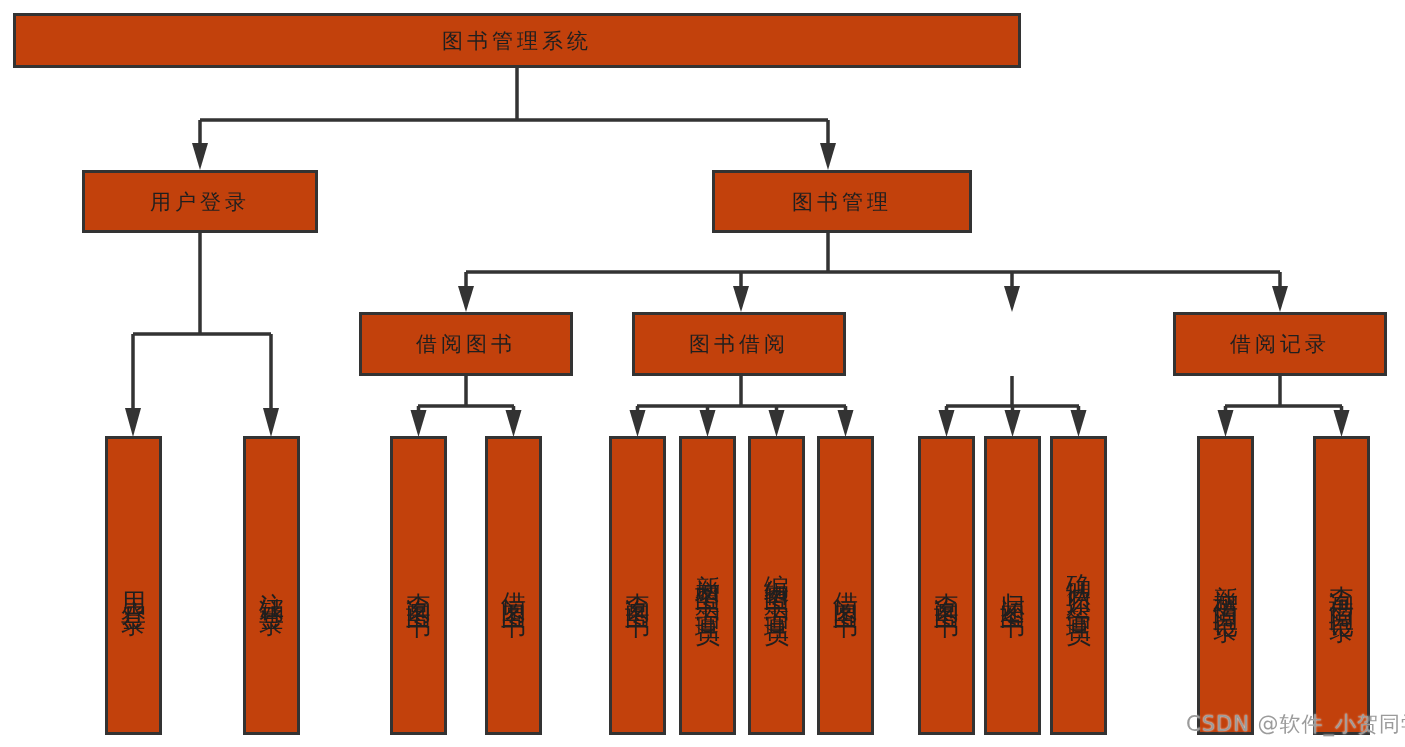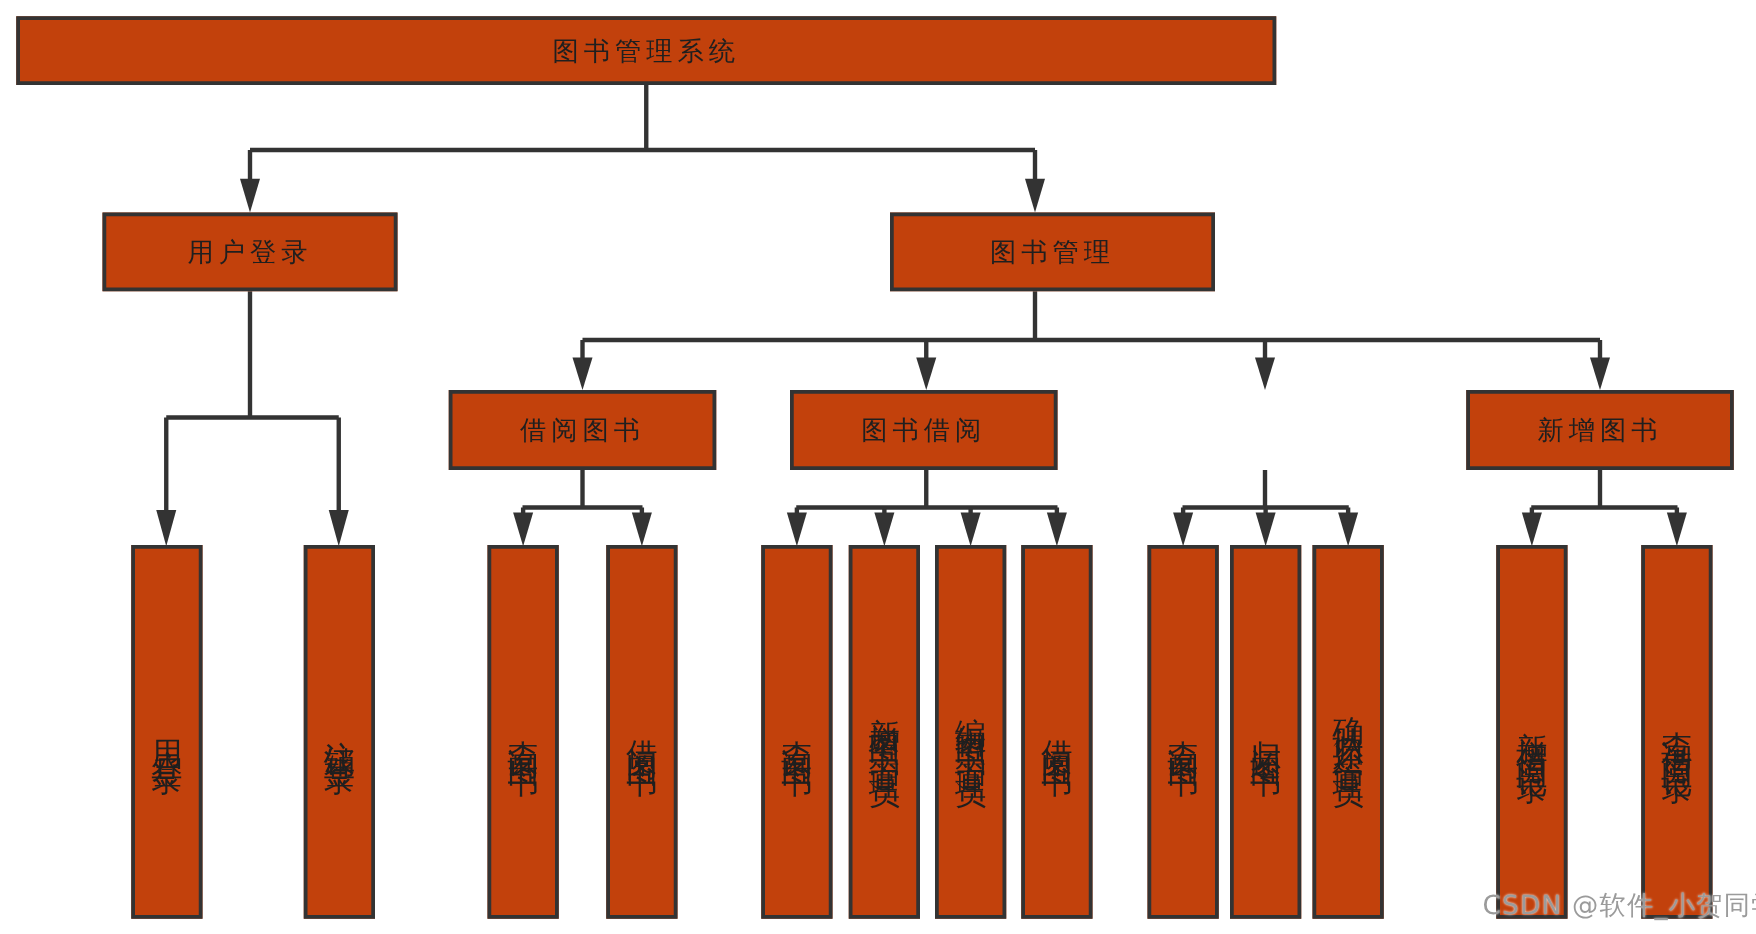--- a/index.html
+++ b/index.html
@@ -98,21 +98,21 @@
     <span class="hlabel">图书管理</span>
   </div>
 
   <div class="box lvl3" style="left:359px;">
     <span class="hlabel">借阅图书</span>
   </div>
   <div class="box lvl3" style="left:632px;">
     <span class="hlabel">图书借阅</span>
   </div>
   <div class="box lvl3" style="left:1173px;">
-    <span class="hlabel">新增图书</span>
+    <span class="hlabel">借阅记录</span>
   </div>
 
   <div class="box leaf" style="left:105px;">
     <span class="vlabel">用户登录</span>
   </div>
   <div class="box leaf" style="left:243px;">
     <span class="vlabel">注销登录</span>
   </div>
   <div class="box leaf" style="left:390px;">
     <span class="vlabel">查询图书</span>

